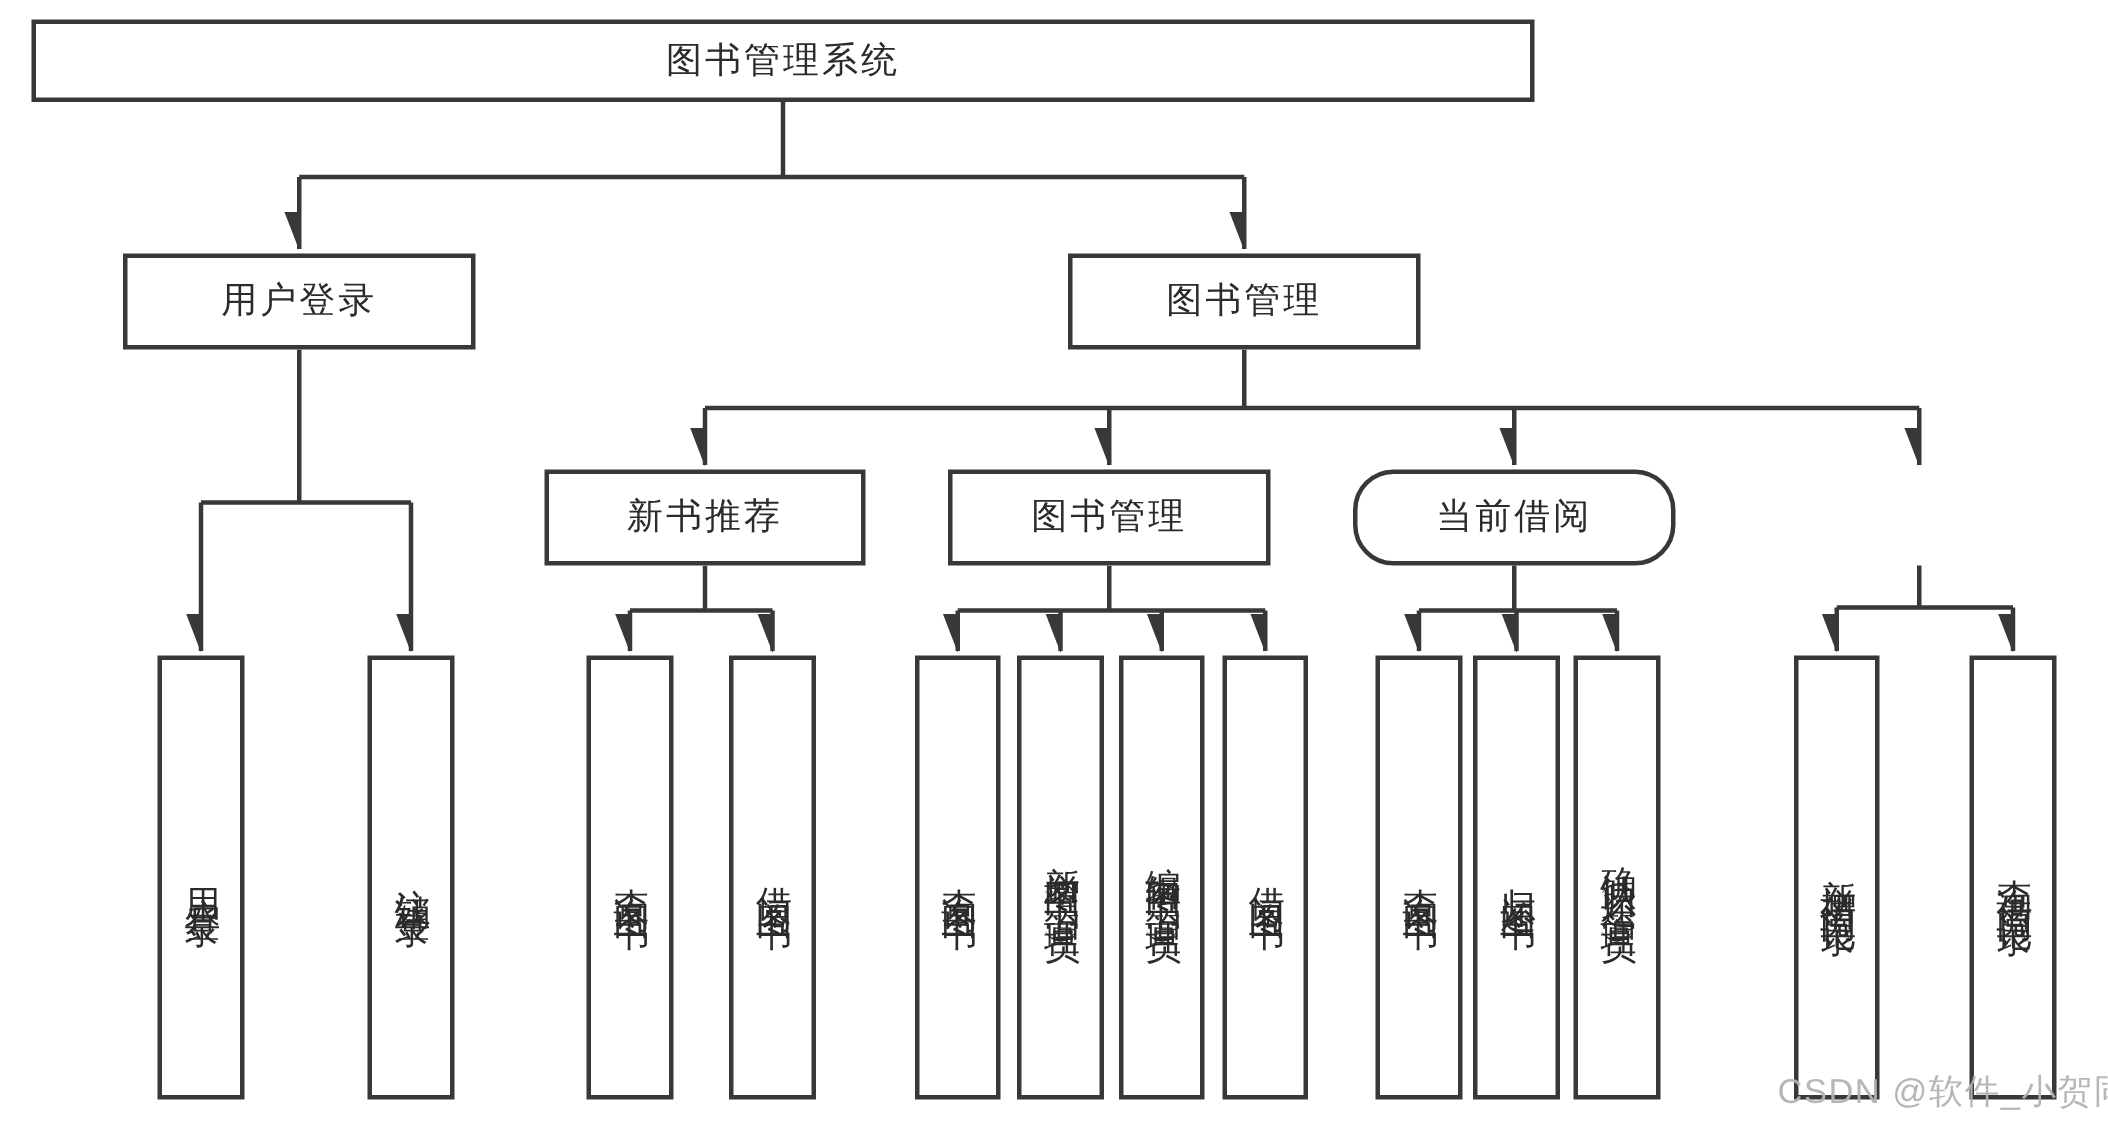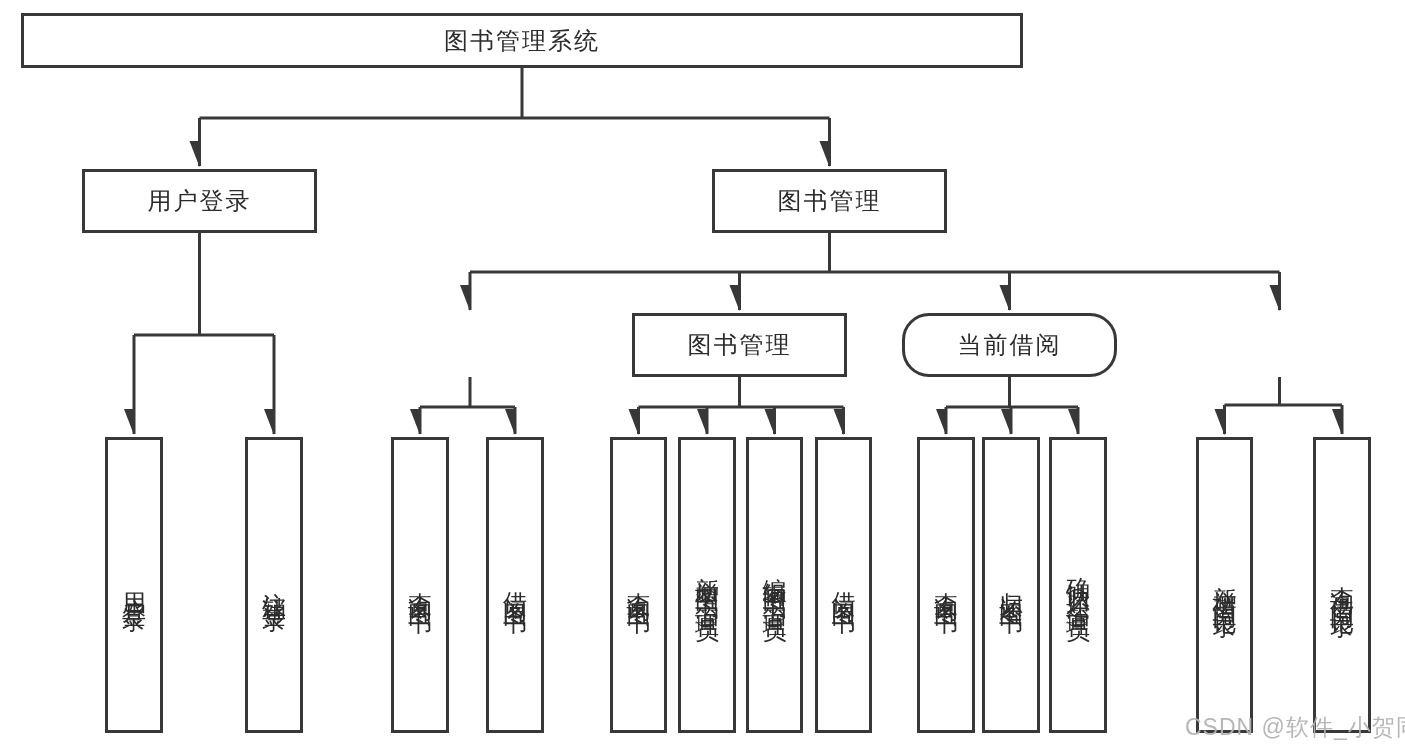--- a/index.html
+++ b/index.html
@@ -86,20 +86,21 @@
     <line x1="1078" y1="407" x2="1078" y2="434" stroke="#383838" stroke-width="3" marker-end="url(#arrow)"></line>
     <line x1="1224.5" y1="405" x2="1224.5" y2="434" stroke="#383838" stroke-width="3" marker-end="url(#arrow)"></line>
     <line x1="1342" y1="405" x2="1342" y2="434" stroke="#383838" stroke-width="3" marker-end="url(#arrow)"></line>
   </svg>
 
   <div class="box h n-root">图书管理系统</div>
 
   <div class="box h n-user-login">用户登录</div>
   <div class="box h n-book-mgmt">图书管理</div>
 
+  <div class="box h n-sec0">新书推荐</div>
   <div class="box h n-sec1">图书管理</div>
   <div class="box h n-sec2">当前借阅</div>
 
   <div class="box v leaf l-login">用户登录</div>
   <div class="box v leaf l-logout">注销登录</div>
 
   <div class="box v leaf l-g2c0">查询图书</div>
   <div class="box v leaf l-g2c1">借阅图书</div>
 
   <div class="box v leaf l-g3c0">查询图书</div>

